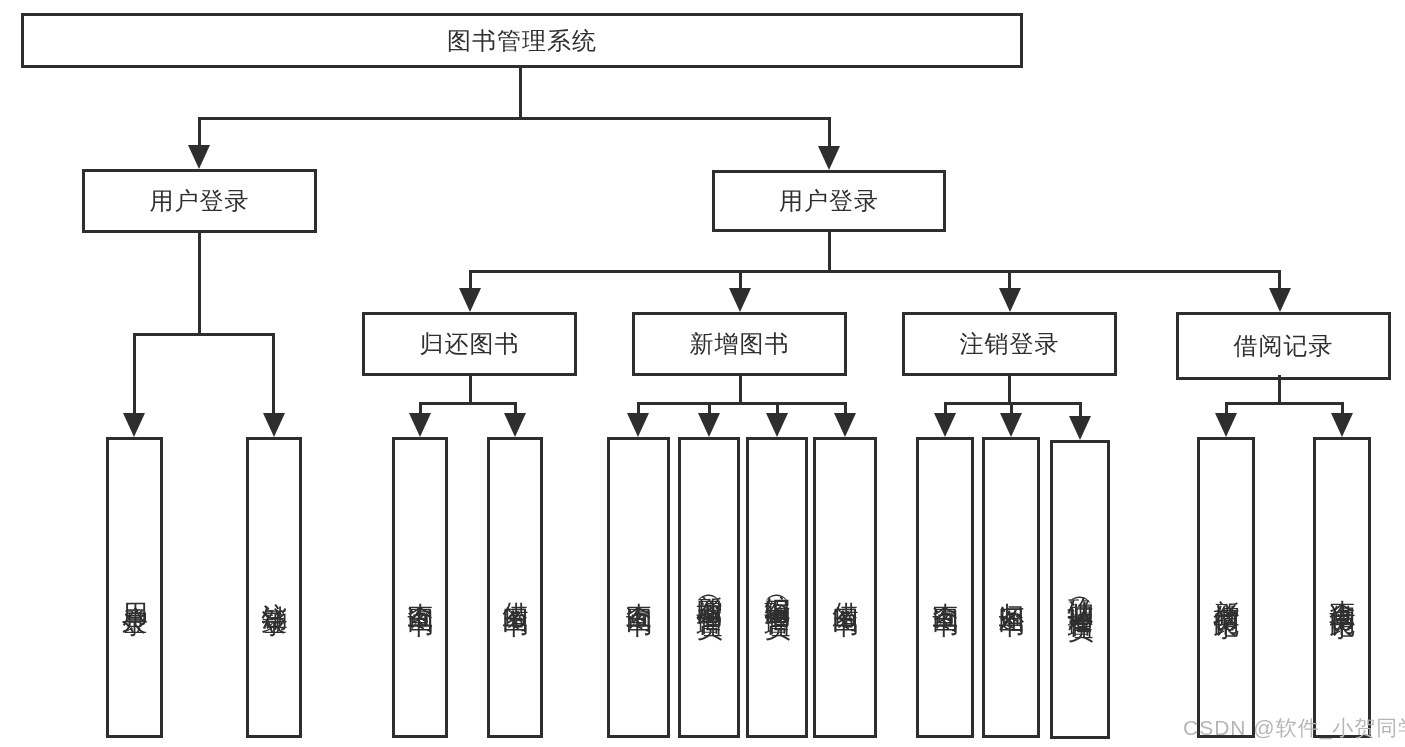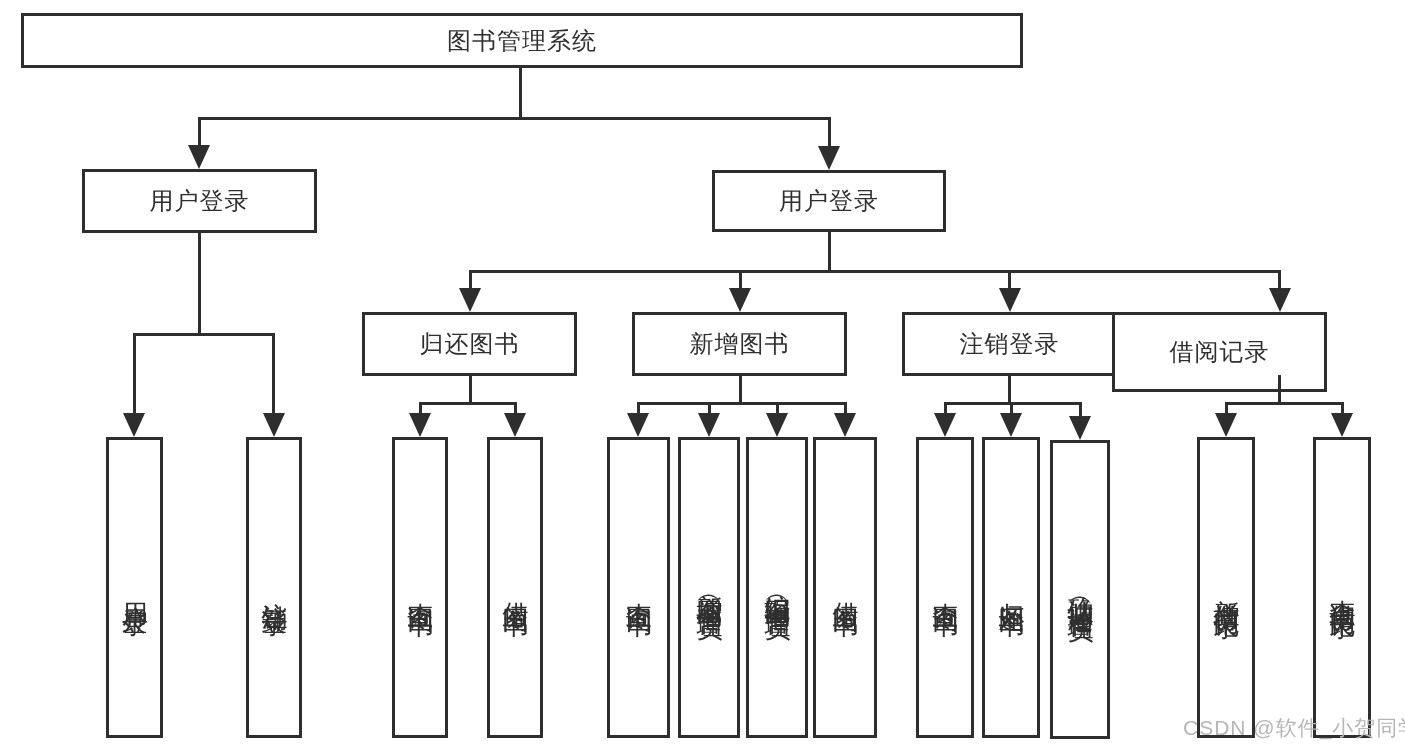--- a/index.html
+++ b/index.html
@@ -69,21 +69,21 @@
 
   <div class="box box-h" style="left:362px;top:312px;width:215px;height:64px;">
     <span>归还图书</span>
   </div>
   <div class="box box-h" style="left:632px;top:312px;width:215px;height:64px;">
     <span>新增图书</span>
   </div>
   <div class="box box-h" style="left:902px;top:312px;width:215px;height:64px;">
     <span>注销登录</span>
   </div>
-  <div class="box box-h" style="left:1112px;top:312px;width:215px;height:80px;text-align:center;">
+  <div class="box box-h" style="left:1176px;top:312px;width:215px;height:68px;text-align:center;">
     <span>借阅记录</span>
   </div>
 
   <div class="box" style="left:106px;top:437px;width:57px;height:301px;">
     <span class="vlabel">用户登录</span>
   </div>
   <div class="box" style="left:246px;top:437px;width:56px;height:301px;">
     <span class="vlabel">注销登录</span>
   </div>
 

